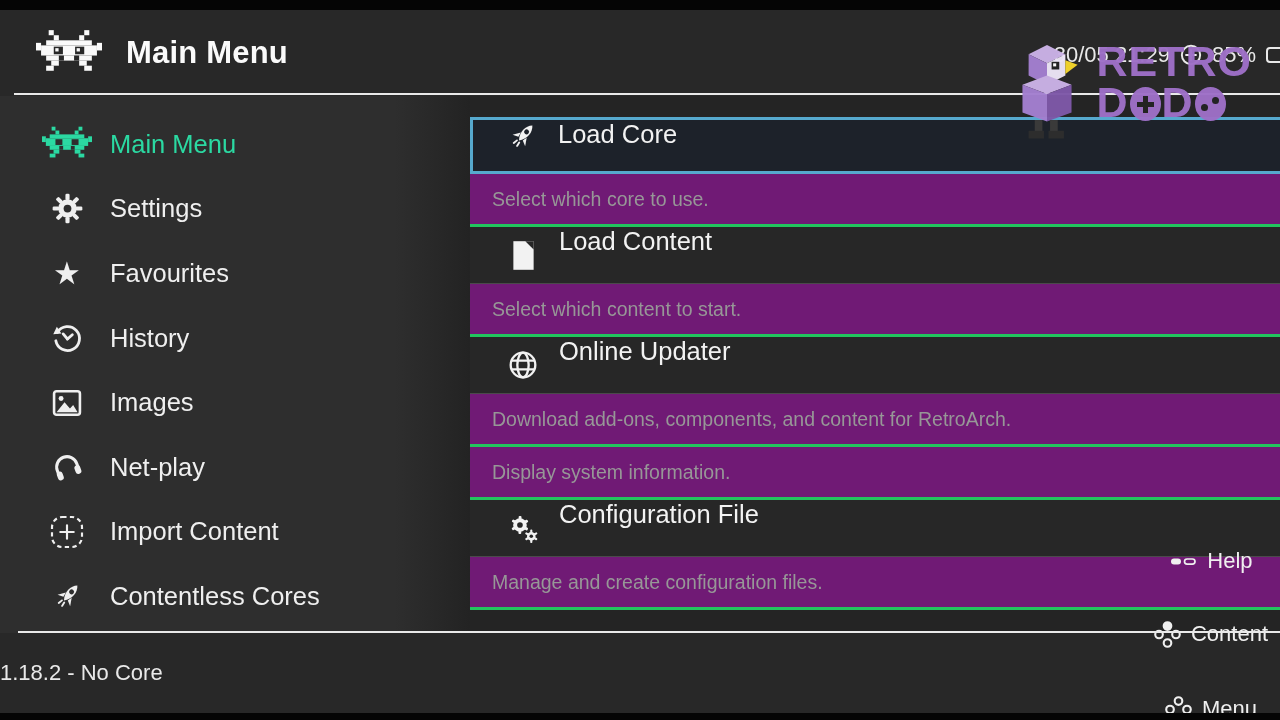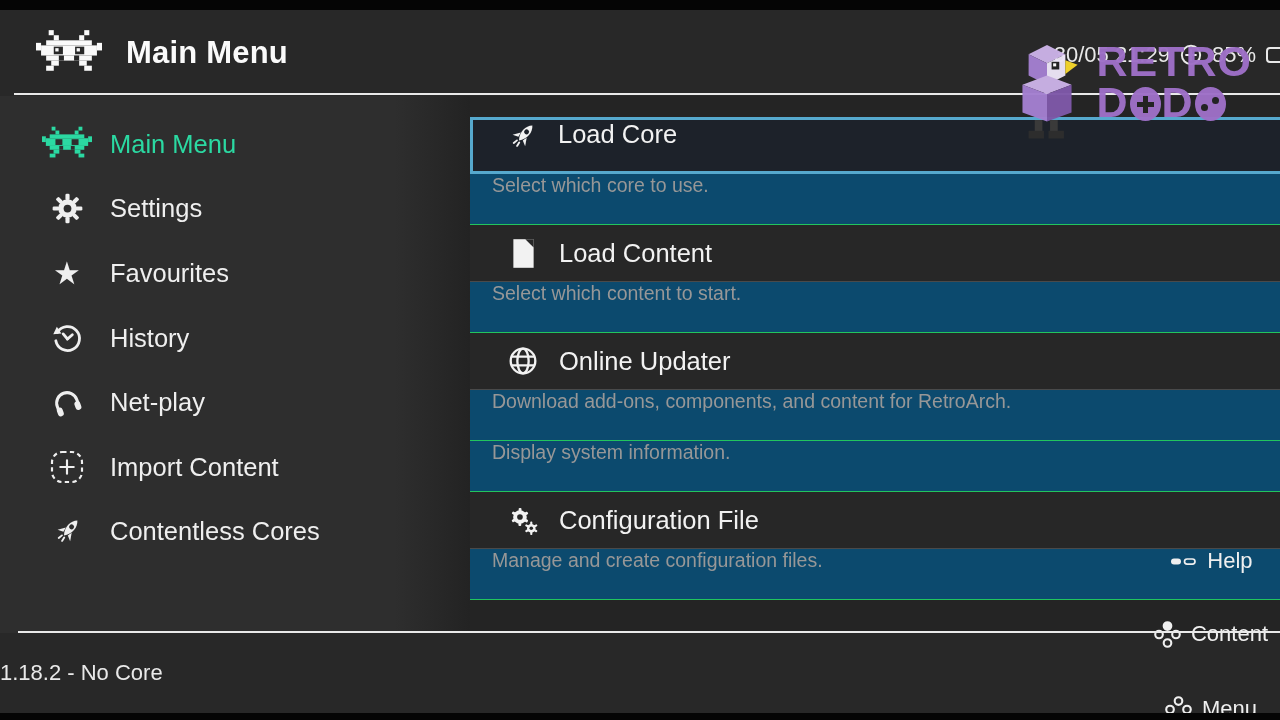--- a/index.html
+++ b/index.html
@@ -38,22 +38,22 @@
   .side-icon{width:50px;display:flex;justify-content:center;align-items:center;color:#efefef;}
   .side-label{margin-left:18px;font-size:25.5px;color:#efefef;}
   .side-item.active .side-label{color:#2bd9a2;}
   .side-item.active .side-icon{color:#2bd9a2;}
   .star-glyph{font-size:31px;line-height:1;color:#efefef;}
 
   
   .content{position:absolute;left:470px;top:96px;right:0;height:537px;background:#242424;overflow:hidden;}
   .sel-row{margin-top:21px;height:57px;box-sizing:border-box;border:3px solid #56a9ce;border-right:none;
            background:#1d222a;display:flex;align-items:flex-start;padding-left:28px;}
-  .item-row{height:56px;background:#272727;display:flex;align-items:center;padding-left:32px;border-bottom:1px solid #4a4a4a;}
-  .sub-row{height:50px;background:#0c4a6e;display:flex;align-items:flex-start;padding-left:22px;border-bottom:1px solid #22c55e;}
+  .item-row{height:56px;background:#272727;display:flex;padding-left:32px;border-bottom:1px solid #4a4a4a;}
+  .sub-row{height:50px;background:#701a75;display:flex;align-items:center;padding-left:22px;border-bottom:3px solid #22c55e;}
   .sub-row span{font-size:19.5px;color:#979797;}
   .c-icon{width:42px;display:flex;justify-content:center;align-items:center;}
   .c-label{margin-left:15px;font-size:25.5px;color:#f2f2f2;}
 
   
   .footer-line{position:absolute;top:631px;left:18px;right:0;height:2px;background:#e9e9e9;z-index:4;}
   .footer{position:absolute;top:633px;left:0;right:0;height:80px;background:#282828;display:flex;align-items:center;}
   .version{font-size:22px;color:#e9e9e9;}
   .controls{margin-left:auto;display:flex;align-items:center;gap:46px;padding-right:12px;flex-direction:column;}
   .control{display:flex;align-items:center;gap:9px;font-size:22px;color:#efefef;}
@@ -202,20 +202,30 @@
       <svg width="33" height="33" viewBox="0 0 26 26" fill="none" stroke="#efefef" stroke-width="2.2" stroke-linecap="round">
         <path d="M 5,8.2 A 9.4,9.4 0 1 1 3.8,14.8"></path>
         <polygon points="1.8,9.6 8.2,9 4.6,3.8" fill="#efefef" stroke="none"></polygon>
         <path d="M13,13.4 L9.6,9.4"></path>
           <path d="M13,13.4 L16.8,10"></path>
       </svg>
     </span>
     <span class="side-label">History</span>
   </div>
 
+  <div class="side-item">
+    <span class="side-icon">
+      <svg width="32" height="32" viewBox="0 0 26 26">
+        <rect x="2.5" y="3.5" width="21" height="19" rx="2" fill="none" stroke="#efefef" stroke-width="2.1"></rect>
+        <circle cx="8.2" cy="9.3" r="2" fill="#efefef"></circle>
+        <path d="M4.5,20.6 L11,12.4 L15.4,17.4 L18,14.6 L21.6,20.6 Z" fill="#efefef"></path>
+      </svg>
+    </span>
+    <span class="side-label">Images</span>
+  </div>
 
   <div class="side-item">
     <span class="side-icon">
       <svg width="32" height="32" viewBox="0 0 26 26">
         <g transform="rotate(-20 13 13)">
           <path d="M4.6,16.5 V13 a8.4,8.4 0 0 1 16.8,0 V16.5" fill="none" stroke="#efefef" stroke-width="2.5" stroke-linecap="round"></path>
           <rect x="3" y="14.4" width="4.8" height="7.2" rx="2.3" fill="#efefef"></rect>
           <rect x="18.2" y="14.4" width="4.8" height="7.2" rx="2.3" fill="#efefef"></rect>
         </g>
       </svg>

